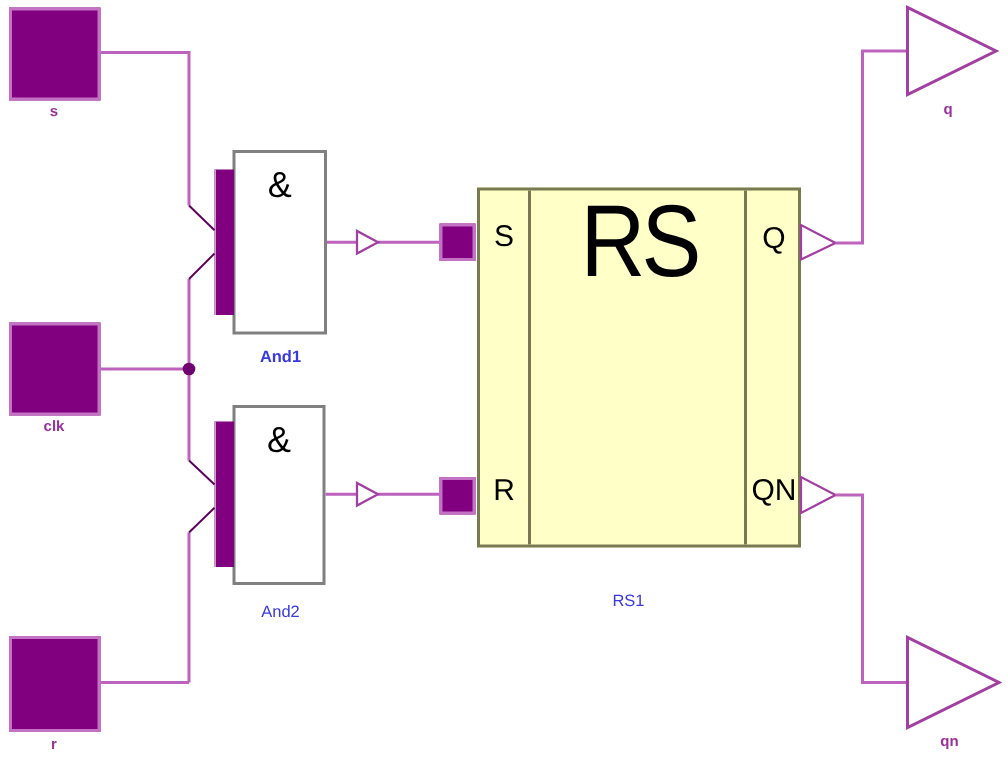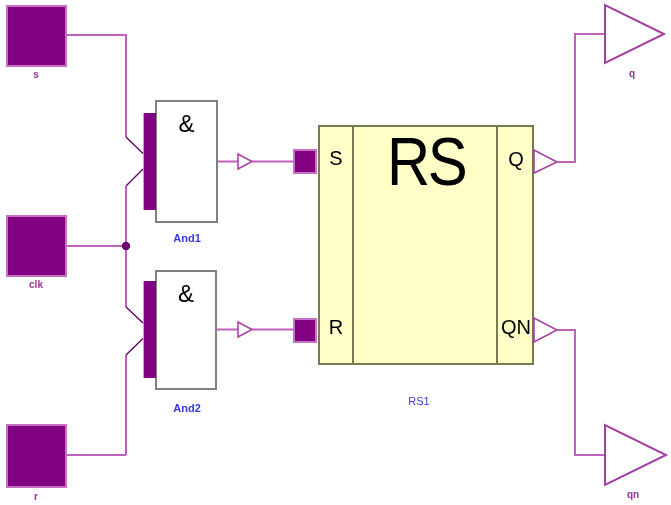--- a/index.html
+++ b/index.html
@@ -86,21 +86,21 @@
   <div class="abs comp-label" style="left:16px;top:491px;width:40px;">r</div>
 
   <div class="abs gate-bar" style="left:143px;top:113px;width:13px;height:97px;"></div>
   <div class="abs gate-body" style="left:155px;top:100px;width:63px;height:123px;"></div>
   <div class="abs gate-amp" style="left:155px;top:110px;width:63px;">&amp;</div>
   <div class="abs inst-label" style="left:157px;top:232px;width:60px;font-weight:bold;">And1</div>
 
   <div class="abs gate-bar" style="left:143px;top:281px;width:13px;height:97px;"></div>
   <div class="abs gate-body" style="left:155px;top:270px;width:62px;height:120px;"></div>
   <div class="abs gate-amp" style="left:155px;top:280px;width:62px;">&amp;</div>
-  <div class="abs inst-label" style="left:157px;top:402px;width:60px;font-weight:bold;">And2</div>
+  <div class="abs inst-label" style="left:157px;top:402px;width:60px;">And2</div>
 
   <div class="abs rs-body" style="left:318px;top:125px;width:216px;height:240px;"></div>
   <div class="abs rs-divider" style="left:352px;top:127px;width:2px;height:236px;"></div>
   <div class="abs rs-divider" style="left:496px;top:127px;width:2px;height:236px;"></div>
   <div class="abs rs-title" style="left:355px;top:127px;width:142px;">RS</div>
   <div class="abs rs-port" style="left:321px;top:147px;width:30px;">S</div>
   <div class="abs rs-port" style="left:321px;top:316px;width:30px;">R</div>
   <div class="abs rs-port" style="left:501px;top:148px;width:30px;">Q</div>
   <div class="abs rs-port" style="left:498px;top:316px;width:36px;">QN</div>
   <div class="abs inst-label" style="left:389px;top:395px;width:60px;text-align:center;">RS1</div>

